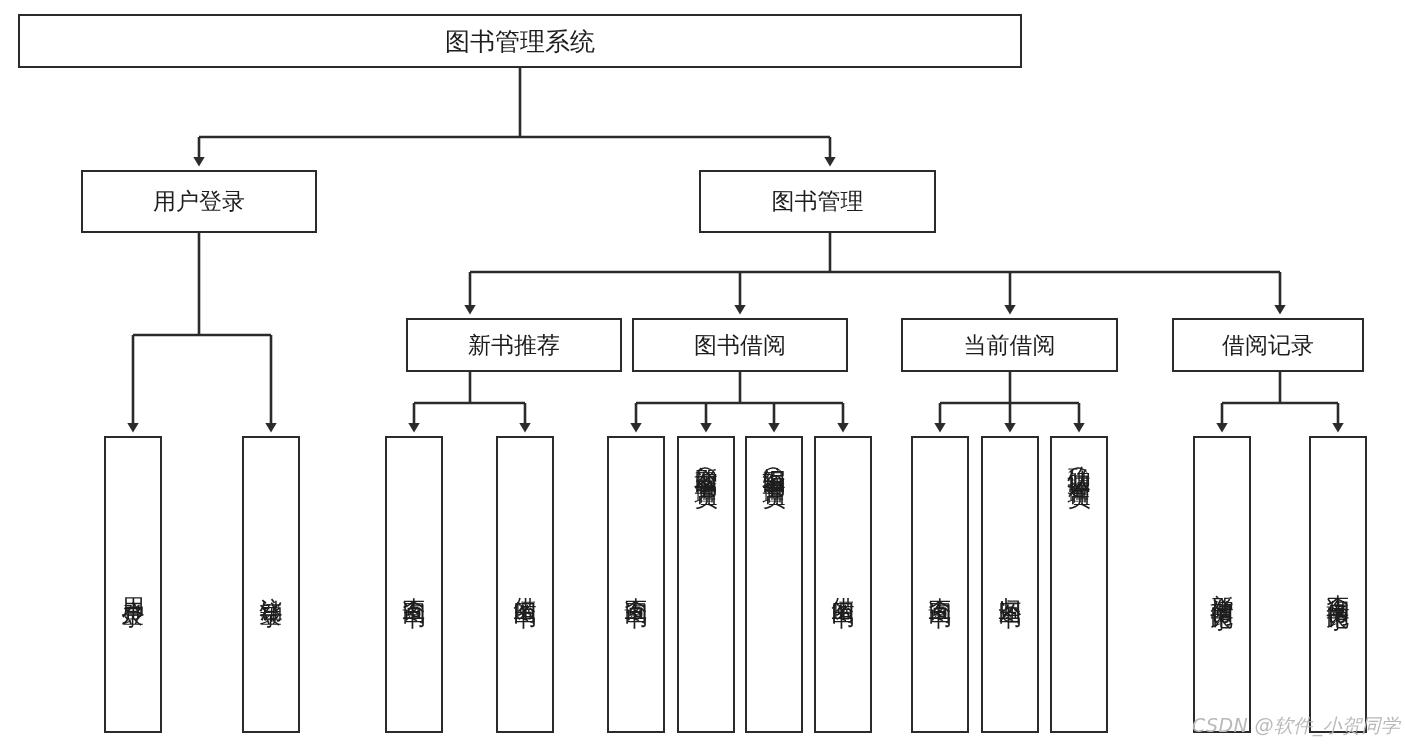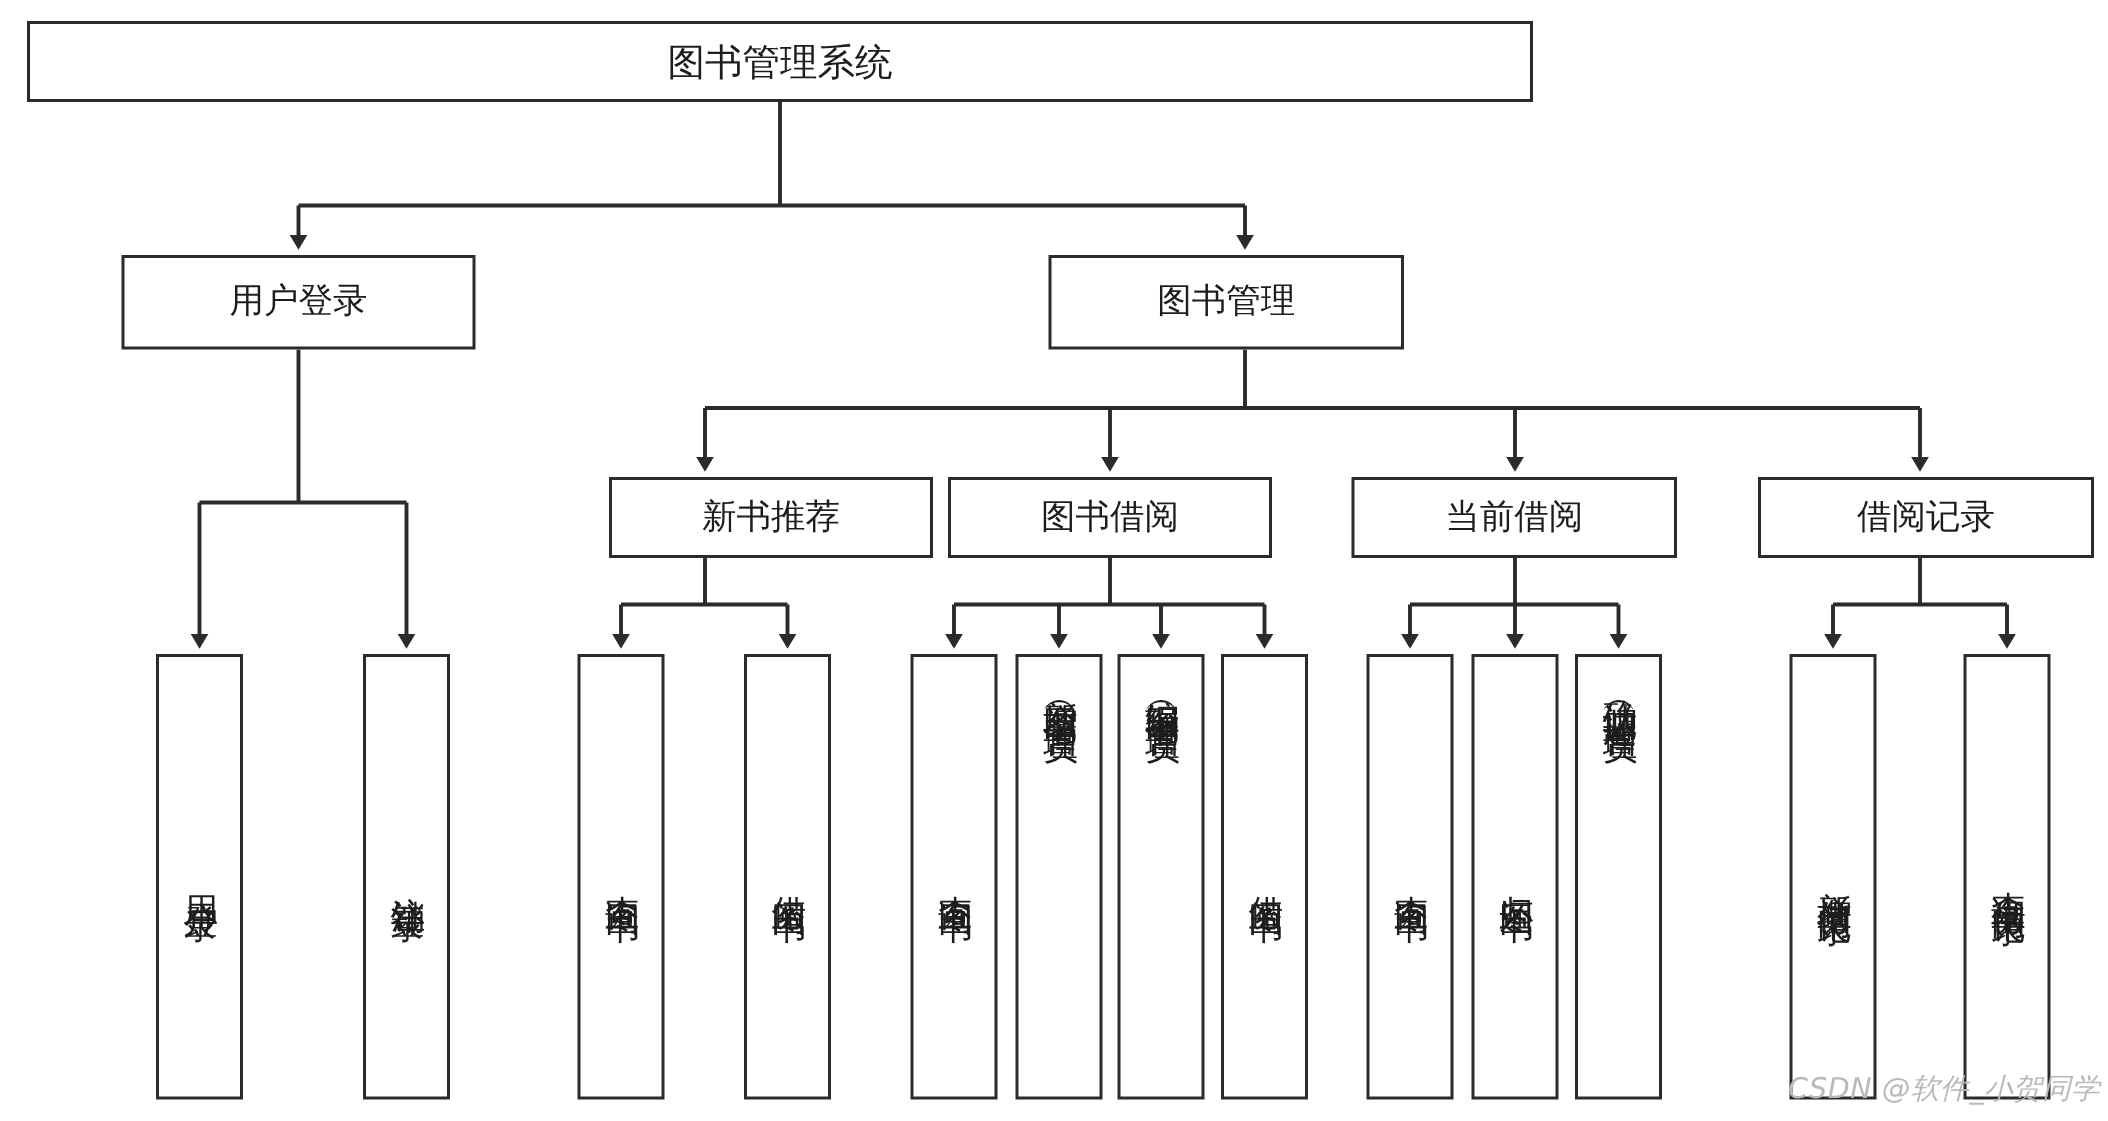--- a/index.html
+++ b/index.html
@@ -135,21 +135,21 @@
 
   <div class="node node-l3" style="left:362px; top:318px; width:216px; height:54px;margin-left:44px;">
     <span class="label">新书推荐</span>
   </div>
   <div class="node node-l3" style="left:901px; top:318px; width:217px; height:54px;">
     <span class="label">当前借阅</span>
   </div>
   <div class="node node-l3" style="left:632px; top:318px; width:216px; height:54px;">
     <span class="label">图书借阅</span>
   </div>
-  <div class="node node-l3" style="left:1172px; top:318px; width:224px; height:54px;">
+  <div class="node node-l3" style="left:1172px; top:318px; width:192px; height:54px;">
     <span class="label">借阅记录</span>
   </div>
 
   <div class="node node-leaf leaf-mid" style="left:104px; top:436px; width:58px; height:297px;">
     <span class="label">用户登录</span>
   </div>
   <div class="node node-leaf leaf-mid" style="left:242px; top:436px; width:58px; height:297px;">
     <span class="label">注销登录</span>
   </div>
 

